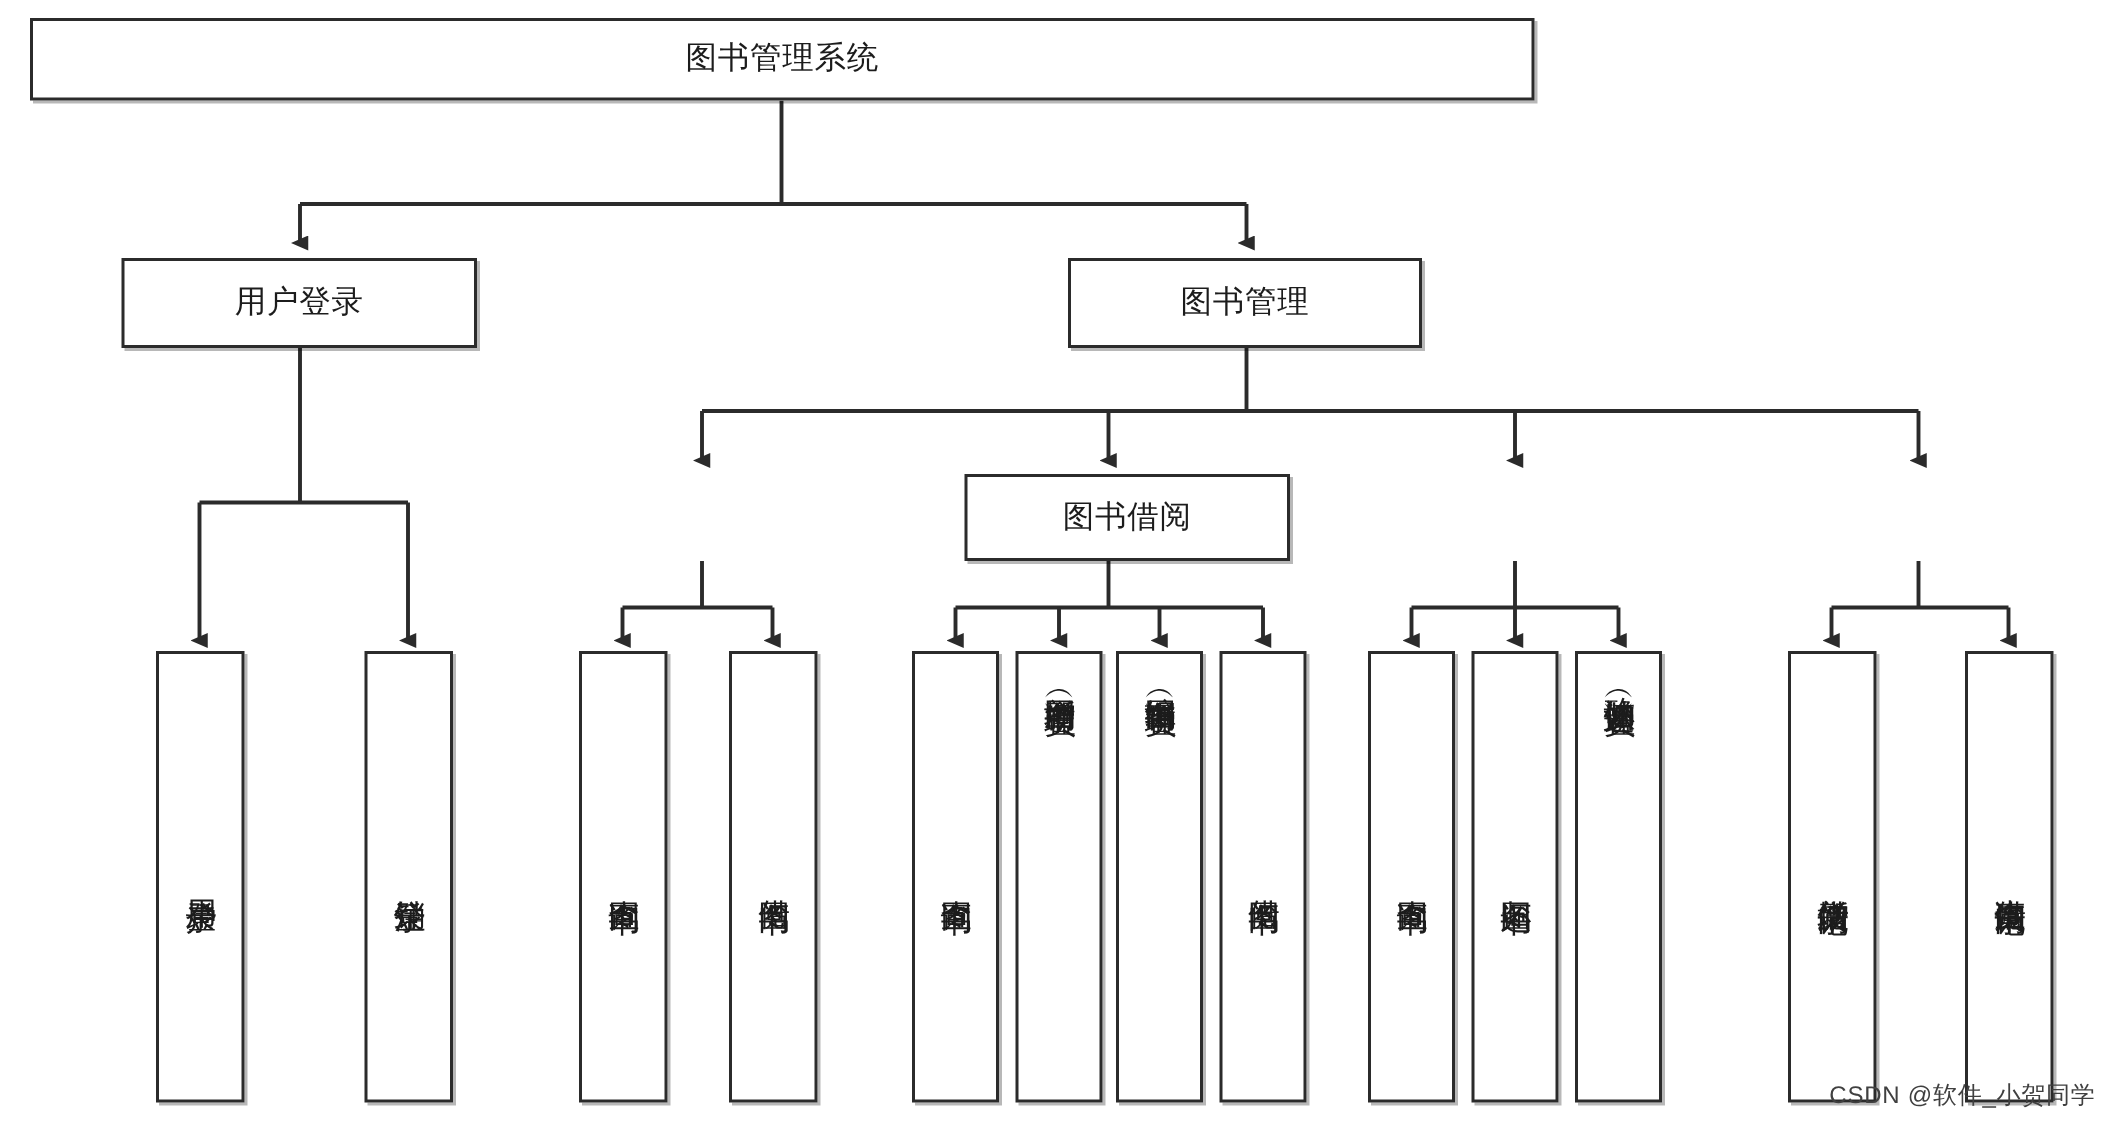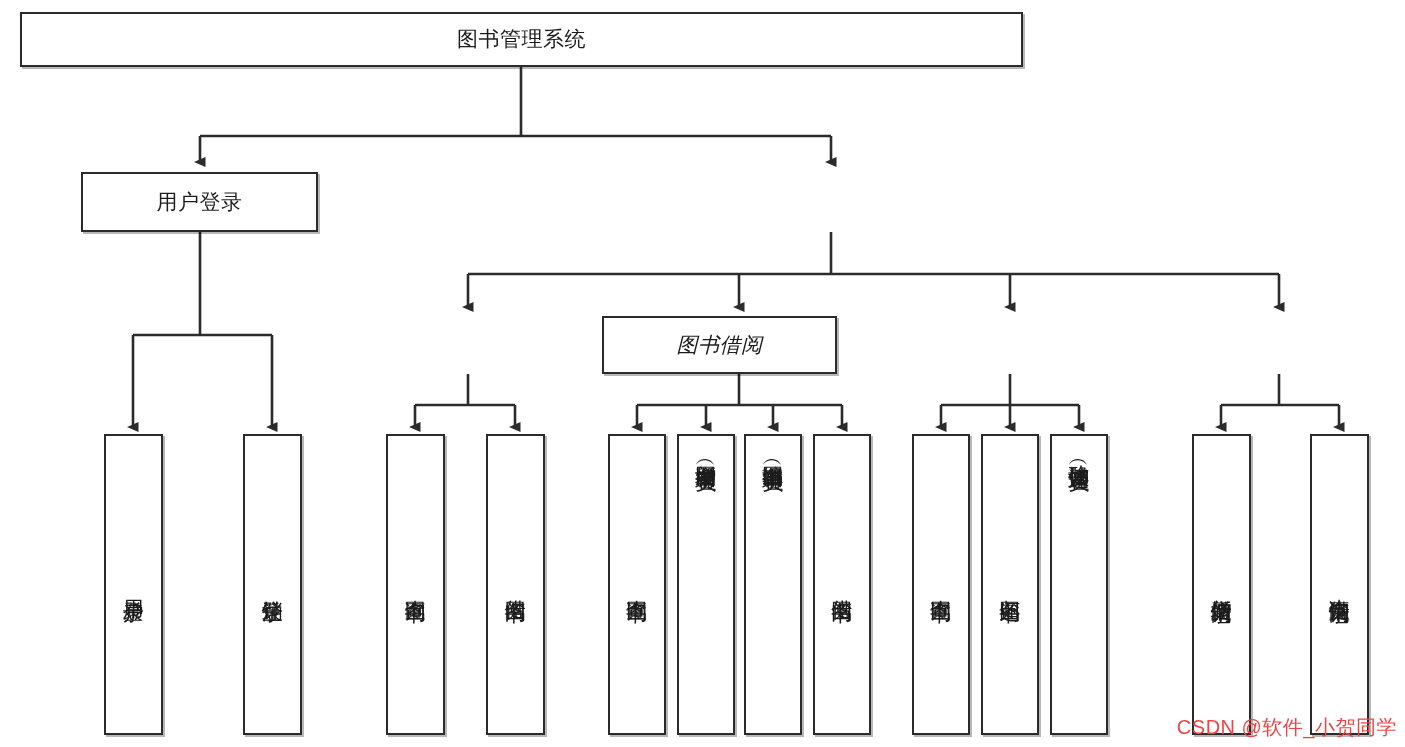--- a/index.html
+++ b/index.html
@@ -59,22 +59,22 @@
     padding-top: 12px;
   }
   .node.leaf.centered {
     align-items: center;
     padding-top: 0;
   }
   .watermark {
     position: absolute;
     right: 8px;
     bottom: 6px;
-    font-size: 20px;
-    color: #ef4444;
+    font-size: 16px;
+    color: #404040;
     letter-spacing: 0.5px;
     white-space: nowrap;
   }
 </style>
 </head>
 <body>
 
 <div id="canvas">
 
   <svg class="wires" viewBox="0 0 1405 747">
@@ -127,22 +127,25 @@
     </g>
   </svg>
 
   <div class="node" style="left:20px; top:12px; width:1003px; height:55px;">
     <span class="label">图书管理系统</span>
   </div>
 
   <div class="node" style="left:81px; top:172px; width:237px; height:60px;">
     <span class="label">用户登录</span>
   </div>
+  <div class="node" style="left:712px; top:172px; width:236px; height:60px;">
+    <span class="label">图书管理</span>
+  </div>
 
-  <div class="node" style="left:602px; top:316px; width:235px; height:58px;font-style:italic;">
+  <div class="node" style="left:643px; top:316px; width:217px; height:58px;">
     <span class="label">图书借阅</span>
   </div>
 
   <div class="node vertical leaf centered" style="left:104px; top:434px; width:59px; height:301px;">
     <span class="label">用户登录</span>
   </div>
   <div class="node vertical leaf centered" style="left:243px; top:434px; width:59px; height:301px;">
     <span class="label">注销登录</span>
   </div>
 

